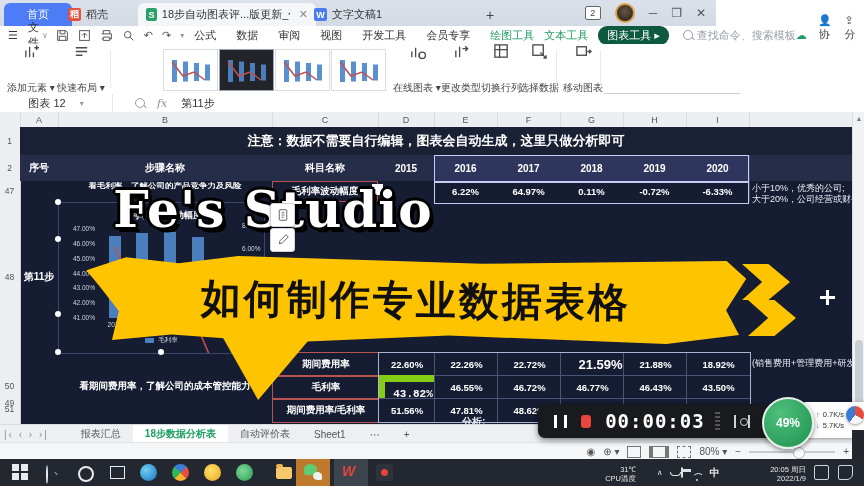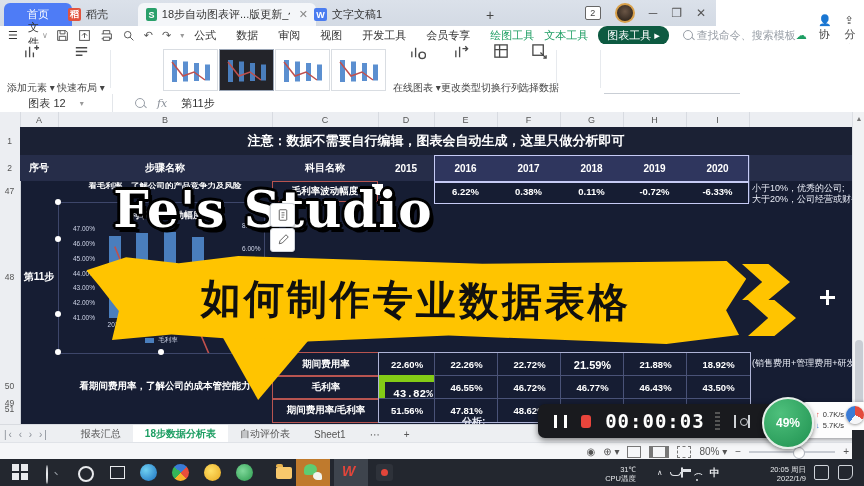--- a/index.html
+++ b/index.html
@@ -276,20 +276,27 @@
       <span>选择数据</span>
       </div>
     <div class="rbtn" style="left:478px;">
       <span class="rico"><svg viewBox="0 0 18 18">
             <rect x="2" y="2" width="13" height="13"></rect>
             <path d="M2 7h13M7 2v13"></path>
           </svg></span>
       <span>切换行列</span>
       </div>
     <div class="vline" style="left:556px;"></div>
+    <div class="rbtn" style="left:560px;">
+      <span class="rico"><svg viewBox="0 0 18 18">
+            <rect x="2" y="4" width="10" height="9"></rect>
+            <path d="M13 9h4M15 7l2 2-2 2"></path>
+          </svg></span>
+      <span>移动图表</span>
+      </div>
     <div class="vline" style="left:600px;"></div>
     <div class="chartsel">
       <span>图表区</span>
         <span style="color:#888;font-size:8px;">▾</span>
       </div>
     <div class="smallbtn" style="left:606px;">
       <svg width="13" height="13" viewBox="0 0 16 16">
           <path d="M2 13V7M6 13V3M10 13V9" stroke="#555" stroke-width="1.3" fill="none"></path>
           <circle cx="12.5" cy="12" r="3" fill="none" stroke="#555" stroke-width="1.2"></circle>
         </svg>
@@ -352,21 +359,21 @@
         <div style="position:absolute;left:560px;top:43px;width:63px;height:26px;display:flex;align-items:center;justify-content:center;color:#fff;font-size:10px;font-weight:bold;background:#2f365e;border-right:1px solid #3b4464;">2018</div>
         <div style="position:absolute;left:623px;top:43px;width:63px;height:26px;display:flex;align-items:center;justify-content:center;color:#fff;font-size:10px;font-weight:bold;background:#2f365e;border-right:1px solid #3b4464;">2019</div>
         <div style="position:absolute;left:686px;top:43px;width:63px;height:26px;display:flex;align-items:center;justify-content:center;color:#fff;font-size:10px;font-weight:bold;background:#2f365e;border-right:1px solid #3b4464;">2020</div>
       </div>
 
     <div class="cell" style="left:58px;top:69px;width:214px;height:10px;font-size:8.5px;font-weight:bold;transform:scaleY(.85);">看毛利率，了解公司的产品竞争力及风险</div>
     <div class="cell" style="left:272px;top:69px;width:106px;height:21px;font-size:9.5px;font-weight:bold;">毛利率波动幅度</div>
     <div class="redcell" style="left:272px;top:69px;width:104px;height:19px;"></div>
     <div id="r47vals">
         <div style="position:absolute;left:434px;top:69px;width:63px;height:21px;display:flex;align-items:center;justify-content:center;color:#fff;font-size:9.5px;font-weight:bold;background:#161d33;border-right:1px solid #3b4464;">6.22%</div>
-        <div style="position:absolute;left:497px;top:69px;width:63px;height:21px;display:flex;align-items:center;justify-content:center;color:#fff;font-size:9.5px;font-weight:bold;background:#161d33;border-right:1px solid #3b4464;">0.38%</div>
+        <div style="position:absolute;left:497px;top:69px;width:63px;height:21px;display:flex;align-items:center;justify-content:center;color:#fff;font-size:9.5px;font-weight:bold;background:#161d33;border-right:1px solid #3b4464;">64.97%</div>
         <div style="position:absolute;left:560px;top:69px;width:63px;height:21px;display:flex;align-items:center;justify-content:center;color:#fff;font-size:9.5px;font-weight:bold;background:#161d33;border-right:1px solid #3b4464;">0.11%</div>
         <div style="position:absolute;left:623px;top:69px;width:63px;height:21px;display:flex;align-items:center;justify-content:center;color:#fff;font-size:9.5px;font-weight:bold;background:#161d33;border-right:1px solid #3b4464;">-0.72%</div>
         <div style="position:absolute;left:686px;top:69px;width:63px;height:21px;display:flex;align-items:center;justify-content:center;color:#fff;font-size:9.5px;font-weight:bold;background:#161d33;border-right:1px solid #3b4464;">-6.33%</div>
       </div>
     <div class="rangesel" style="left:434px;top:43px;width:313px;height:26px;"></div>
     <div class="rangesel" style="left:434px;top:69px;width:313px;height:21px;"></div>
     <div class="sqhandle" style="left:372px;top:72px;"></div>
     <div class="note" style="left:752px;top:71px;line-height:1.2;">
       <div>小于10%，优秀的公司;</div>
         <div>大于20%，公司经营或财务遇</div>
@@ -425,21 +432,21 @@
 
     <div class="cell" style="left:58px;top:240px;width:214px;height:69px;font-size:9.5px;font-weight:bold;"></div>
     <div class="cell" style="left:58px;top:240px;width:214px;height:69px;font-size:9.5px;font-weight:bold;"></div>
     <div class="cell" style="left:272px;top:240px;width:106px;height:23px;font-size:9.5px;font-weight:bold;border:1px solid #b85450;">期间费用率</div>
     <div class="cell" style="left:272px;top:263px;width:106px;height:23px;font-size:9.5px;font-weight:bold;border:1px solid #b85450;">毛利率</div>
     <div class="cell" style="left:272px;top:286px;width:106px;height:23px;font-size:9.5px;font-weight:bold;border:1px solid #b85450;">期间费用率/毛利率</div>
     <div id="r495051">
         <div style="position:absolute;left:378px;top:240px;width:56px;height:23px;display:flex;align-items:center;justify-content:center;color:#fff;font-size:9.5px;font-weight:bold;background:#161d33;border:1px solid #4a5378;">22.60%</div>
         <div style="position:absolute;left:434px;top:240px;width:63px;height:23px;display:flex;align-items:center;justify-content:center;color:#fff;font-size:9.5px;font-weight:bold;background:#161d33;border:1px solid #4a5378;">22.26%</div>
         <div style="position:absolute;left:497px;top:240px;width:63px;height:23px;display:flex;align-items:center;justify-content:center;color:#fff;font-size:9.5px;font-weight:bold;background:#161d33;border:1px solid #4a5378;">22.72%</div>
-        <div style="position:absolute;left:560px;top:240px;width:63px;height:23px;display:flex;align-items:center;justify-content:center;color:#fff;font-size:11px;font-weight:bold;background:#161d33;border:1px solid #4a5378;">21.59%</div>
+        <div style="position:absolute;left:560px;top:240px;width:63px;height:23px;display:flex;align-items:center;justify-content:center;color:#fff;font-size:13px;font-weight:bold;background:#161d33;border:1px solid #4a5378;padding-left:8px;">21.59%</div>
         <div style="position:absolute;left:623px;top:240px;width:63px;height:23px;display:flex;align-items:center;justify-content:center;color:#fff;font-size:9.5px;font-weight:bold;background:#161d33;border:1px solid #4a5378;">21.88%</div>
         <div style="position:absolute;left:686px;top:240px;width:63px;height:23px;display:flex;align-items:center;justify-content:center;color:#fff;font-size:9.5px;font-weight:bold;background:#161d33;border:1px solid #4a5378;">18.92%</div>
         <div style="position:absolute;left:378px;top:263px;width:56px;height:23px;display:flex;align-items:center;justify-content:center;color:#fff;font-size:11px;font-weight:bold;background:#161d33;border:7px solid #84cc16;font-family:Liberation Mono, monospace;">43.82%</div>
         <div style="position:absolute;left:434px;top:263px;width:63px;height:23px;display:flex;align-items:center;justify-content:center;color:#fff;font-size:9.5px;font-weight:bold;background:#161d33;border:1px solid #4a5378;">46.55%</div>
         <div style="position:absolute;left:497px;top:263px;width:63px;height:23px;display:flex;align-items:center;justify-content:center;color:#fff;font-size:9.5px;font-weight:bold;background:#161d33;border:1px solid #4a5378;">46.72%</div>
         <div style="position:absolute;left:560px;top:263px;width:63px;height:23px;display:flex;align-items:center;justify-content:center;color:#fff;font-size:9.5px;font-weight:bold;background:#161d33;border:1px solid #4a5378;">46.77%</div>
         <div style="position:absolute;left:623px;top:263px;width:63px;height:23px;display:flex;align-items:center;justify-content:center;color:#fff;font-size:9.5px;font-weight:bold;background:#161d33;border:1px solid #4a5378;">46.43%</div>
         <div style="position:absolute;left:686px;top:263px;width:63px;height:23px;display:flex;align-items:center;justify-content:center;color:#fff;font-size:9.5px;font-weight:bold;background:#161d33;border:1px solid #4a5378;">43.50%</div>
         <div style="position:absolute;left:378px;top:286px;width:56px;height:23px;display:flex;align-items:center;justify-content:center;color:#fff;font-size:9.5px;font-weight:bold;background:#161d33;border:1px solid #4a5378;">51.56%</div>
         <div style="position:absolute;left:434px;top:286px;width:63px;height:23px;display:flex;align-items:center;justify-content:center;color:#fff;font-size:9.5px;font-weight:bold;background:#161d33;border:1px solid #4a5378;">47.81%</div>

